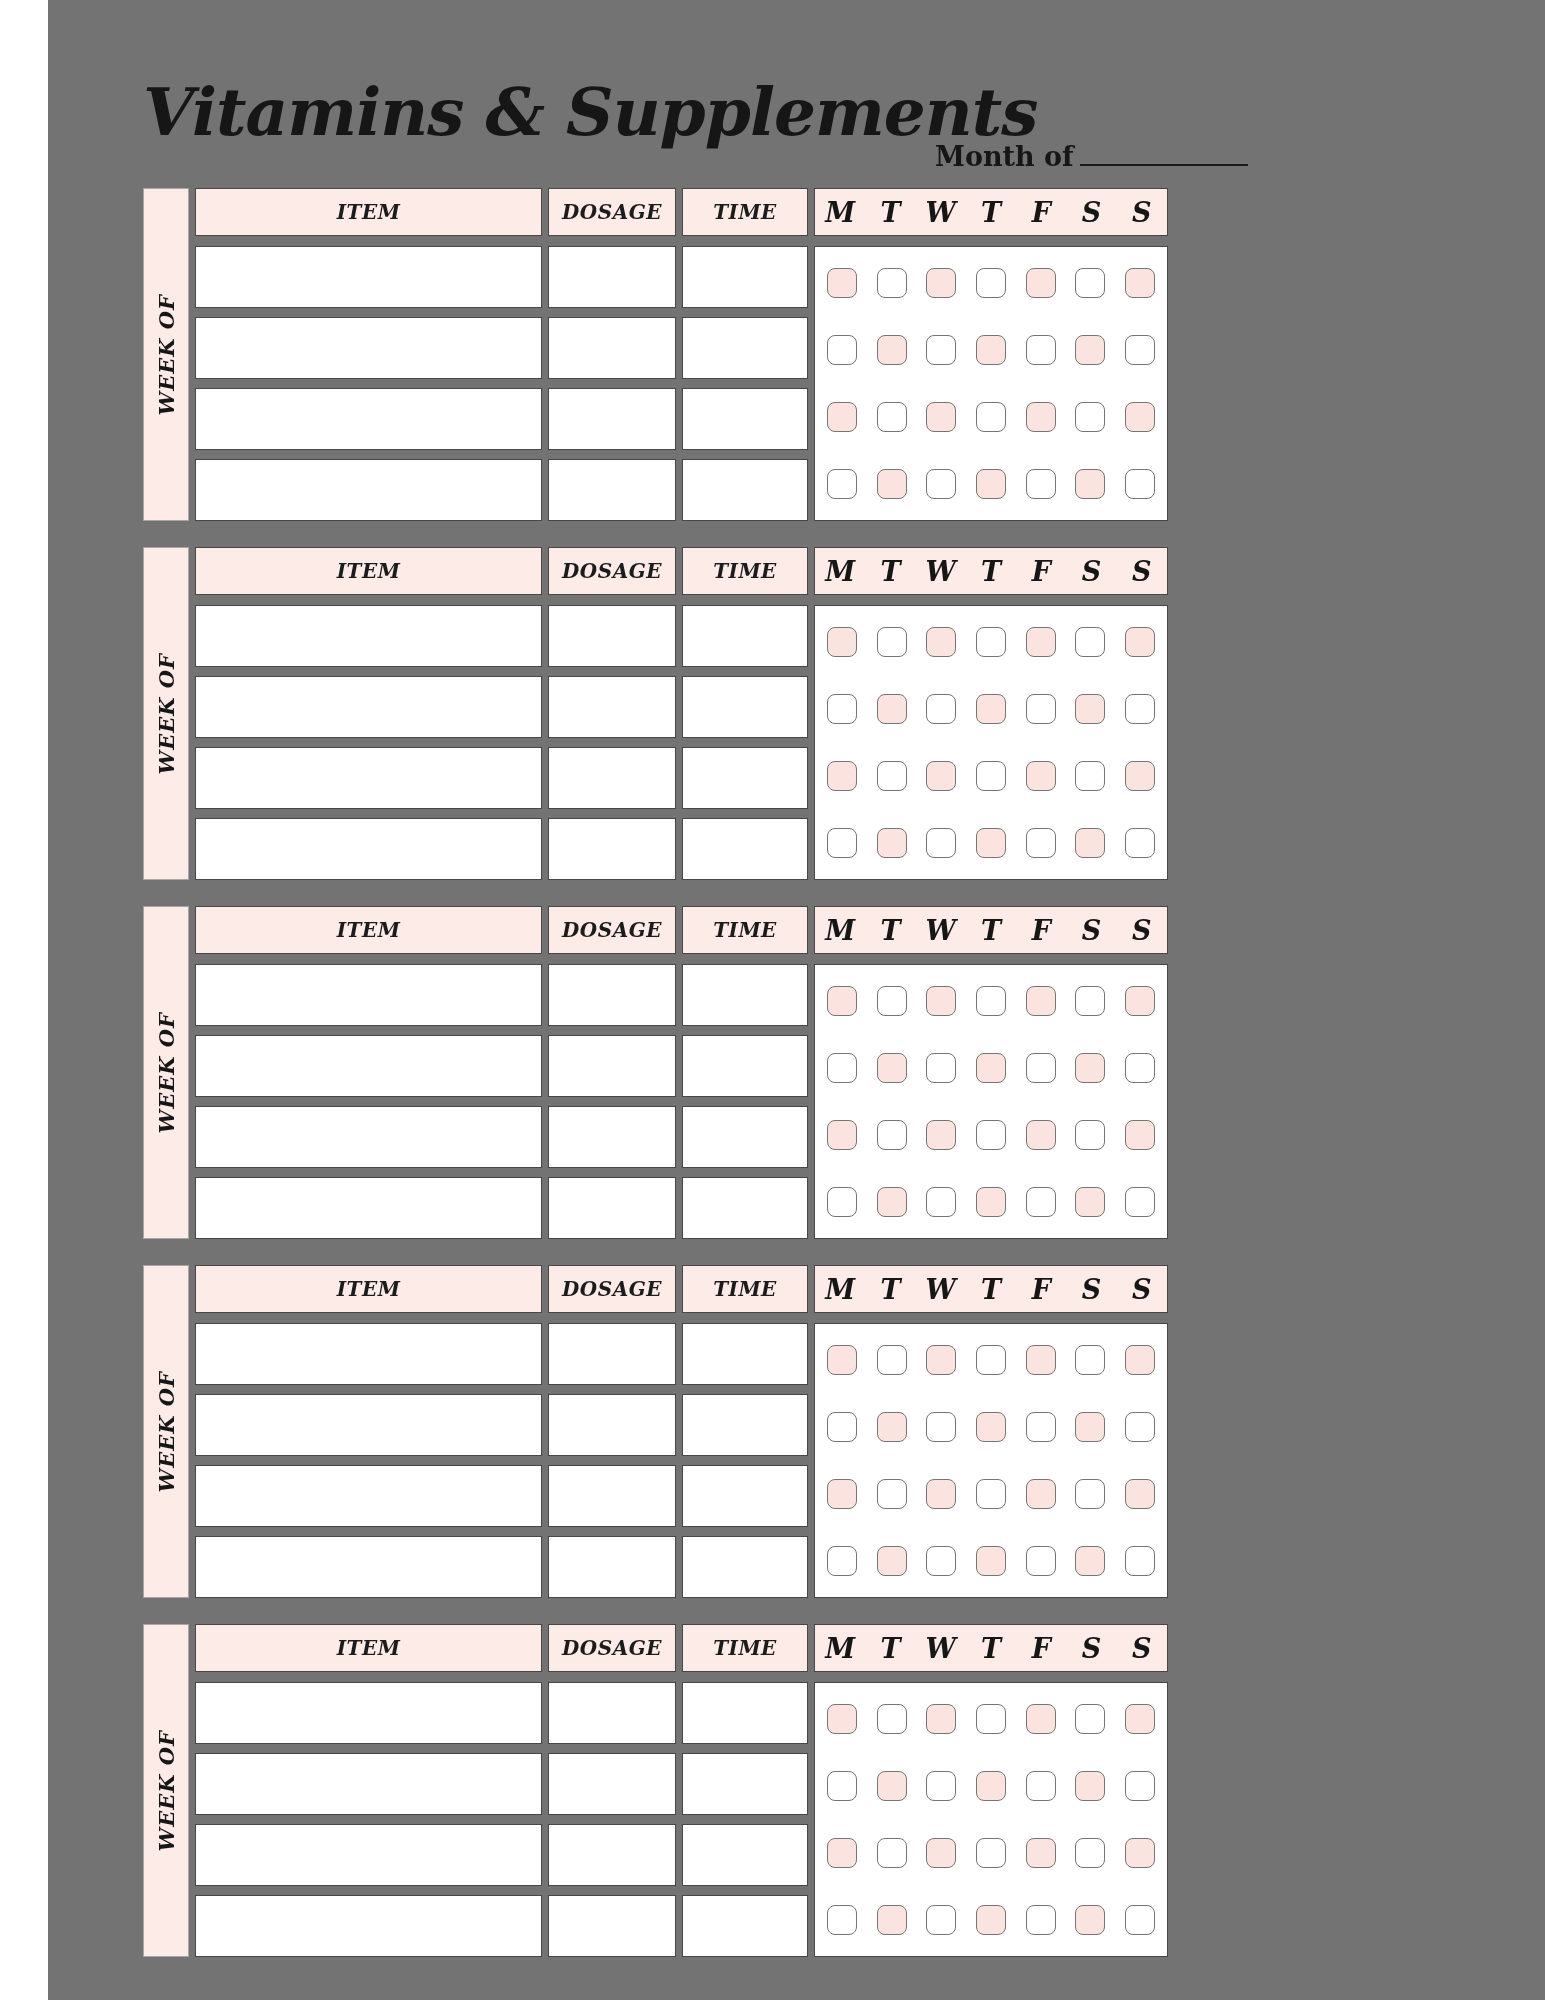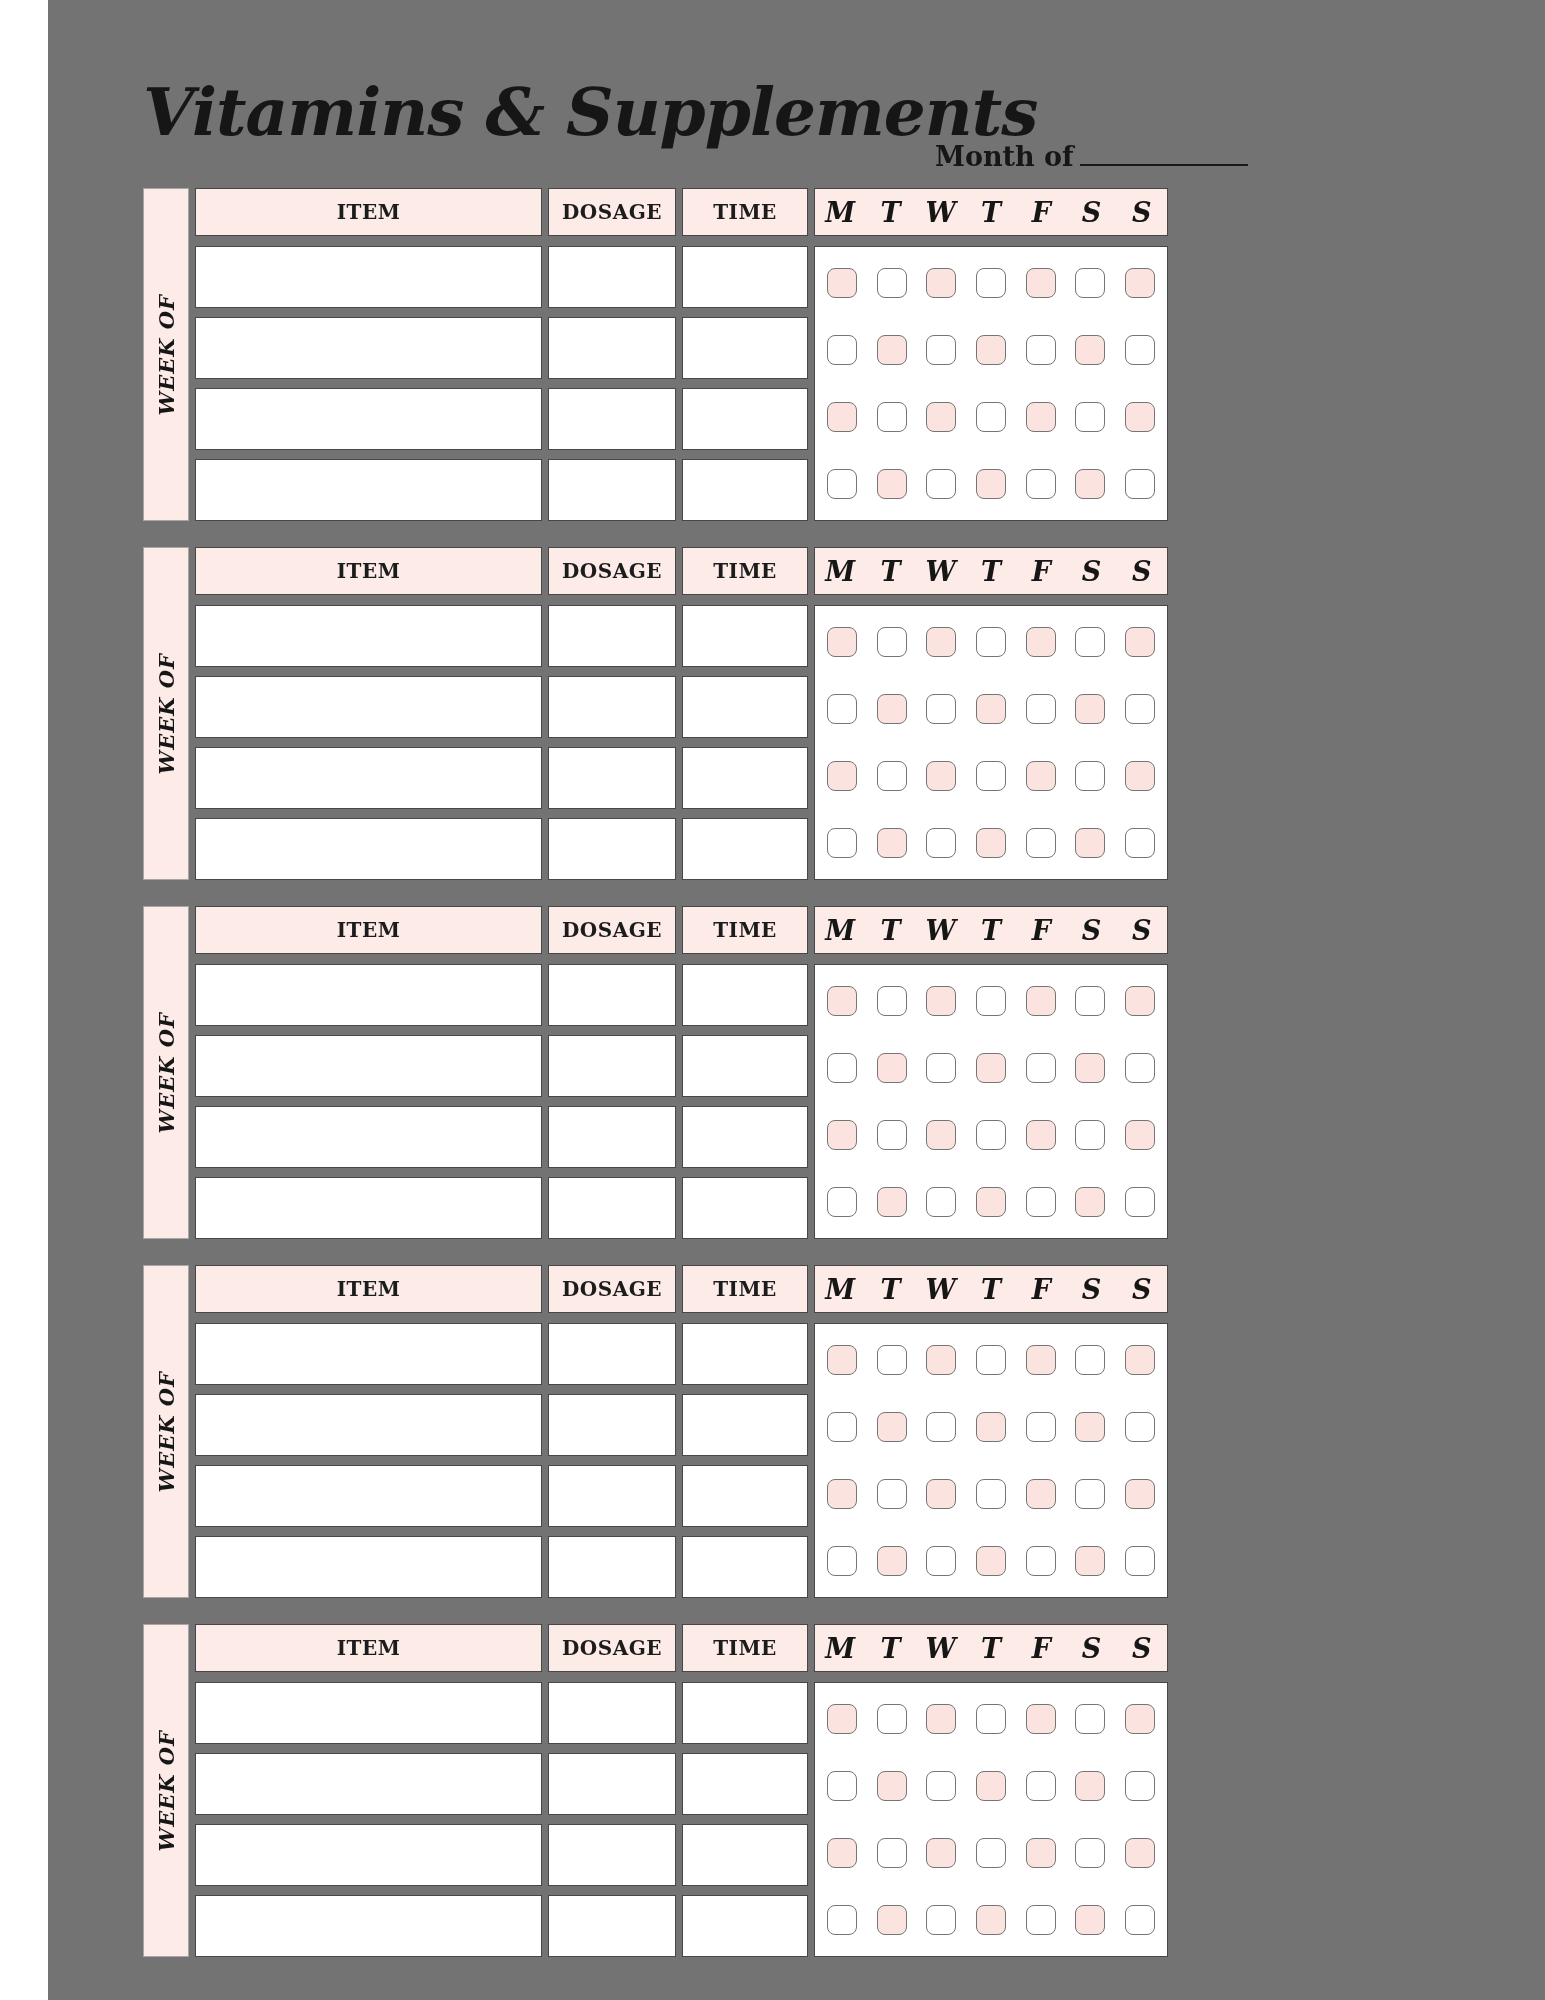--- a/index.html
+++ b/index.html
@@ -92,20 +92,21 @@
   .cell-header{
     top:0;
     height:48px;
     background:var(--header-pink);
     border:1.5px solid var(--border-dark);
     display:flex;
     align-items:center;
     justify-content:center;
     font-size:20px;
     font-weight:bold;
+    font-style:italic;
     color:#1c1c1c;
     letter-spacing:0.5px;
   }
   .day-header{
     top:0;
     height:48px;
     background:var(--header-pink);
     border:1.5px solid var(--border-dark);
     display:grid;
     grid-template-columns:repeat(7,1fr);

